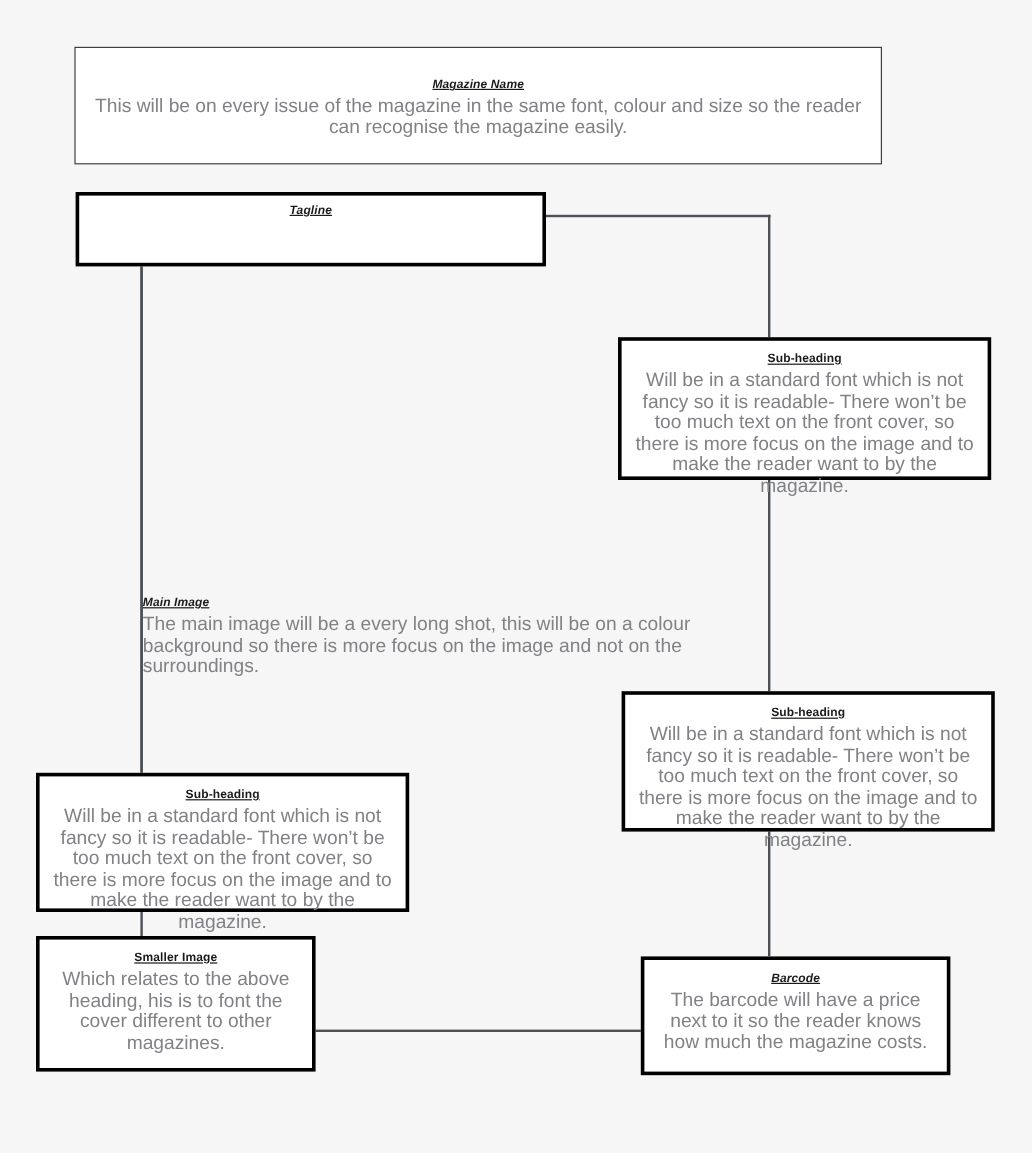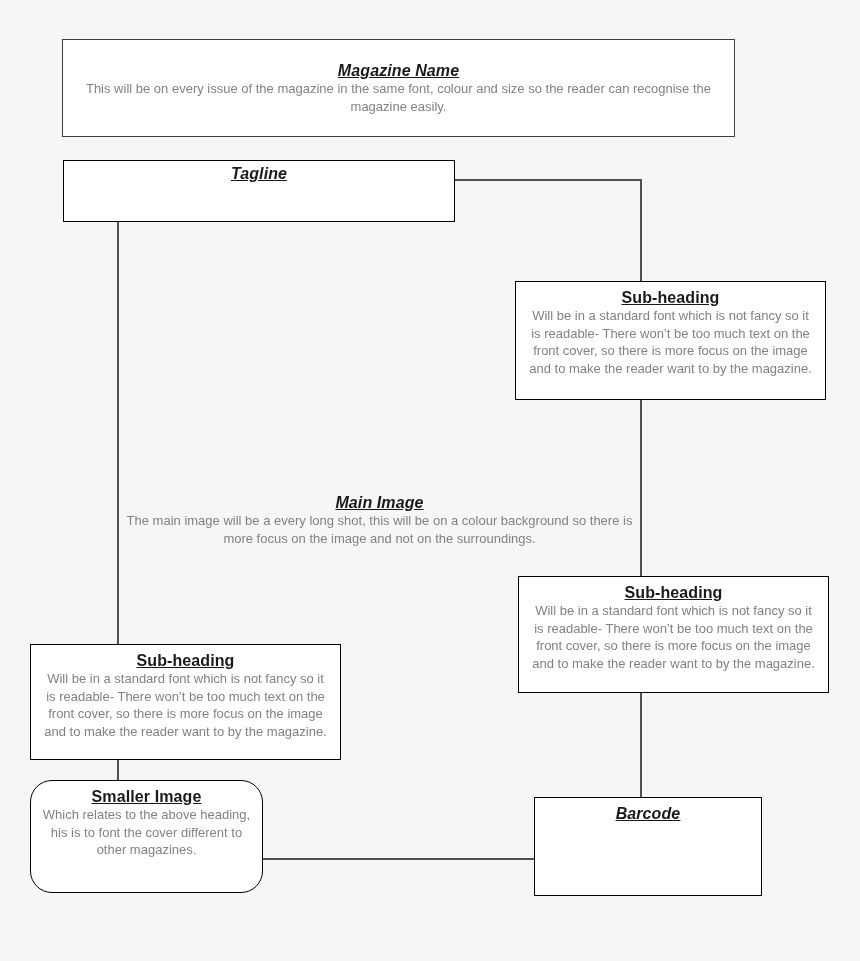--- a/index.html
+++ b/index.html
@@ -19,60 +19,59 @@
     width: 860px;
     height: 961px;
     background: #f6f6f6;
   }
 
   
   .box {
     position: absolute;
     box-sizing: border-box;
     background: #ffffff;
-    border: 1px solid #000000;
+    border: 3px solid #000000;
     padding: 8px 10px 6px 10px;
     text-align: center;
     z-index: 3;
   }
   .box.thick { border-color: #3c4043; border-width: 1.3px; }
 
   .b-title {
     display: block;
-    font-size: 16px;
+    font-size: 10px;
     line-height: 17px;
     font-weight: bold;
     color: #1a1a1a;
     text-decoration: underline;
     margin: 0 0 1px 0;
     letter-spacing: 0.1px;
   }
   .b-title.italic { font-style: italic; }
 
   .b-body {
     display: block;
-    font-size: 13px;
+    font-size: 16px;
     line-height: 17.5px;
     color: #808285;
     margin: 0;
   }
 
   
   .line {
     position: absolute;
     background: #4d5156;
     z-index: 1;
   }
   .line.v { width: 2px; }
   .line.h { height: 2px; }
 
   
   .main-image-block {
     position: absolute;
-    text-align: center;
     z-index: 2;
   }
 </style>
 </head>
 <body>
 
 <div id="canvas">
 
   <div class="line v" style="left:117px; top:221px; height:425px;"></div>
 
@@ -112,22 +111,23 @@
   <div class="box" style="left:518px; top:576px; width:311px; height:117px; padding-top:7px;">
     <span class="b-title">Sub-heading</span>
     <span class="b-body">Will be in a standard font which is not fancy so it is readable- There won’t be too much text on the front cover, so there is more focus on the image and to make the reader want to by the magazine.</span>
   </div>
 
   <div class="box" style="left:30px; top:644px; width:311px; height:116px; padding-top:7px;">
     <span class="b-title">Sub-heading</span>
     <span class="b-body">Will be in a standard font which is not fancy so it is readable- There won’t be too much text on the front cover, so there is more focus on the image and to make the reader want to by the magazine.</span>
   </div>
 
-  <div class="box" style="left:30px; top:780px; width:233px; height:113px; padding-top:7px;border-radius:22px;">
+  <div class="box" style="left:30px; top:780px; width:233px; height:113px; padding-top:7px;">
     <span class="b-title">Smaller Image</span>
     <span class="b-body">Which relates to the above heading, his is to font the cover different to other magazines.</span>
   </div>
 
-  <div class="box" style="left:534px; top:797px; width:228px; height:99px; padding-top:7px;">
+  <div class="box" style="left:534px; top:797px; width:258px; height:99px; padding-top:7px;">
     <span class="b-title italic">Barcode</span>
+    <span class="b-body">The barcode will have a price next to it so the reader knows how much the magazine costs.</span>
   </div>
 
 </div>
 
 </body></html>

